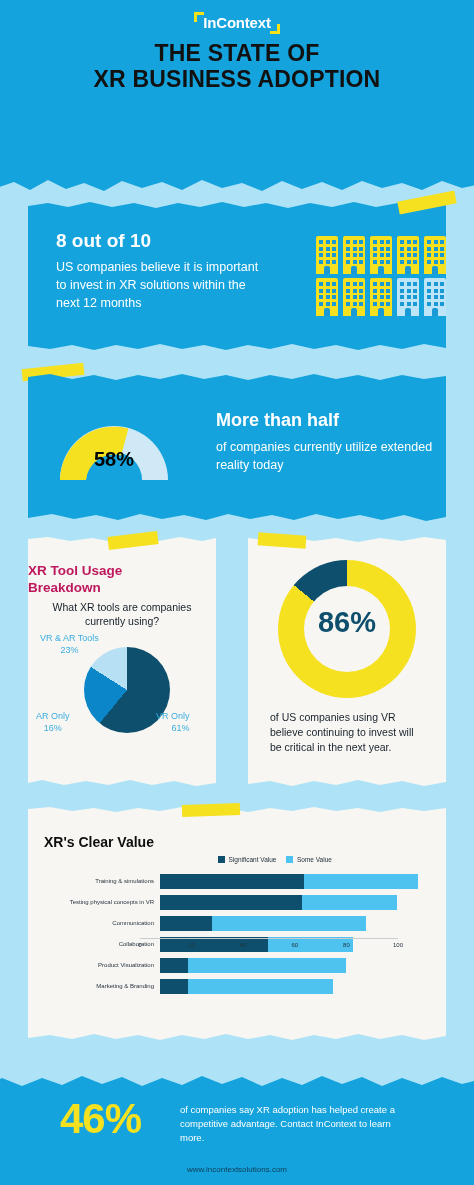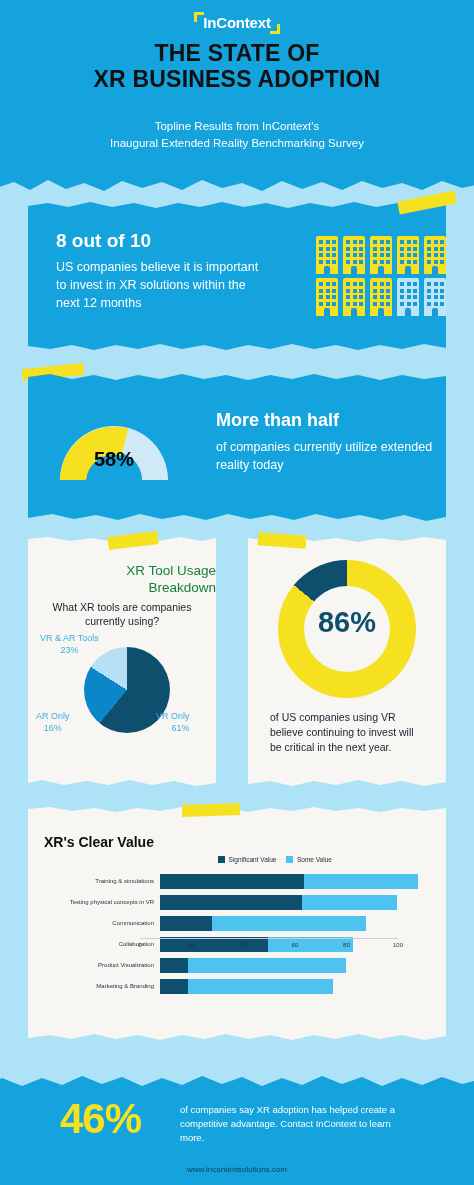--- a/index.html
+++ b/index.html
@@ -84,22 +84,22 @@
   .s2-body{position:absolute;left:188px;top:58px;width:224px;color:#fff;font-size:12.5px;line-height:18px;}
   .gauge-val{
     position:absolute;left:0;top:40px;width:128px;text-align:center;
     color:#000000;font-size:20px;font-weight:bold;
   }
 
   
   #sec3a{left:28px;top:542px;width:188px;height:238px;}
   #sec3b{left:248px;top:542px;width:198px;height:238px;}
   .pie-title{
-    position:absolute;left:0;top:20px;width:188px;text-align:right;
-    color:#15803d;font-size:13.5px;font-weight:normal;line-height:17px;
+    position:absolute;left:0;top:20px;width:188px;text-align:left;
+    color:#be185d;font-size:13.5px;font-weight:bold;line-height:17px;
   }
   .pie-sub{
     position:absolute;left:14px;top:58px;width:160px;text-align:center;
     color:#16202b;font-size:10.5px;line-height:14px;
   }
   .pie{position:absolute;left:56px;top:105px;width:86px;height:86px;border-radius:50%;}
   .pie-lbl{position:absolute;color:#3aaee0;font-size:9px;line-height:12px;font-weight:normal;}
   #lbl-vrar{left:12px;top:90px;text-align:left;}
   #lbl-aronly{left:8px;top:168px;text-align:left;}
   #lbl-vronly{left:128px;top:168px;text-align:left;}
@@ -144,24 +144,20 @@
       <span class="logo-inner">
         <span class="logo-br tl"></span>
         <span class="logo-br br"></span>
         <span class="logo-text">InContext</span>
       </span>
     </div>
     <div class="title">
       <div>THE STATE OF</div>
       <div>XR BUSINESS ADOPTION</div>
     </div>
-    <div class="subtitle">
-      <div>Topline Results from InContext's</div>
-      <div>Inaugural Extended Reality Benchmarking Survey</div>
-    </div>
     <svg class="header-torn" viewBox="0 0 486 26" preserveAspectRatio="none">
       <path d="M0 12 L18 6 L34 14 L52 4 L70 13 L88 7 L108 15 L126 5 L146 12 L166 6 L186 14 L206 4 L226 12 L246 7 L266 15 L286 5 L306 13 L326 6 L346 14 L366 5 L386 12 L406 7 L426 14 L446 5 L466 12 L486 8 L486 26 L0 26 Z" fill="#aee2f7"></path>
     </svg>
   </div>
 
   <div class="card card-blue" id="sec1">
     <div class="s1-big">8 out of 10</div>
     <div class="s1-body">US companies believe it is important to invest in XR solutions within the next 12 months</div>
     <div class="buildings" id="buildings">
         <div class="bld y">

